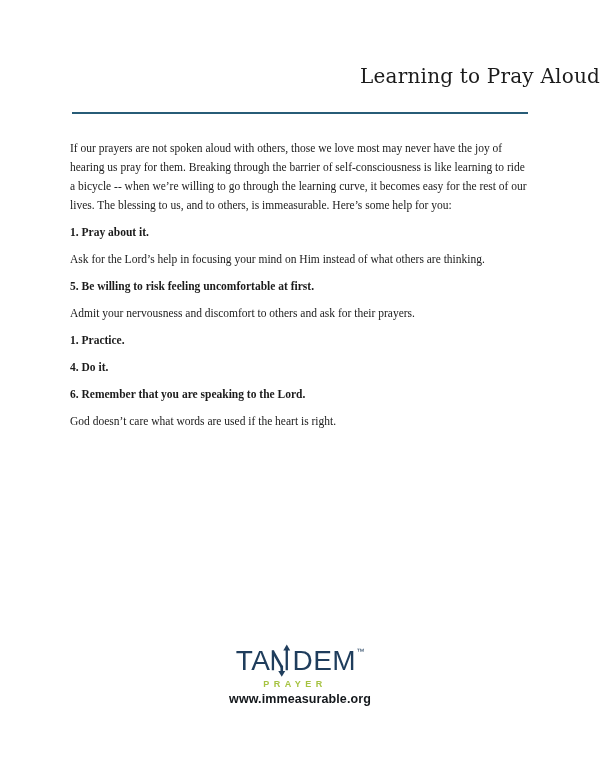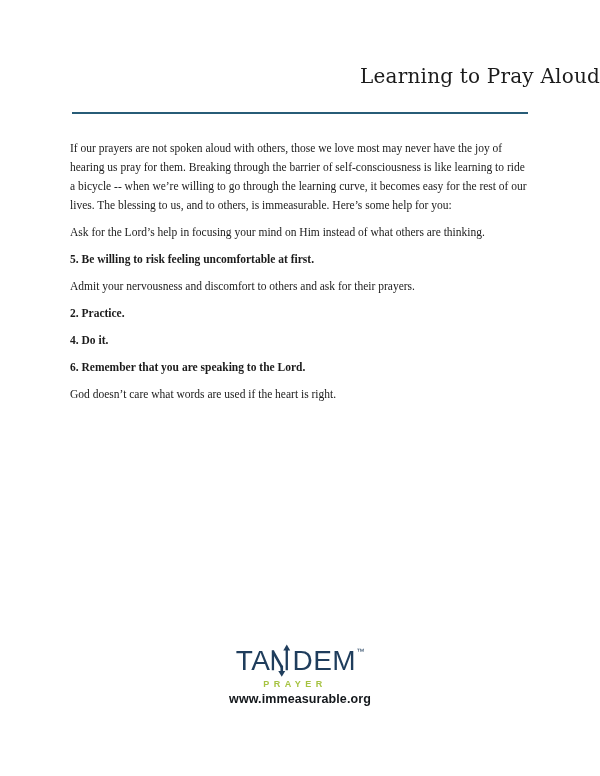--- a/index.html
+++ b/index.html
@@ -108,26 +108,27 @@
 
 <div class="page">
 
   <div class="doc-title">Learning to Pray Aloud</div>
 
   <div class="title-divider"></div>
 
   <div class="content">
     <p>If our prayers are not spoken aloud with others, those we love most may never have the joy of hearing us pray for them. Breaking through the barrier of self-consciousness is like learning to ride a bicycle -- when we’re willing to go through the learning curve, it becomes easy for the rest of our lives. The blessing to us, and to others, is immeasurable. Here’s some help for you:</p>
 
+    <h3>1. Pray about it.</h3>
     <p>Ask for the Lord’s help in focusing your mind on Him instead of what others are thinking.</p>
 
     <h3>5. Be willing to risk feeling uncomfortable at first.</h3>
     <p>Admit your nervousness and discomfort to others and ask for their prayers.</p>
 
-    <h3>2. Practice.</h3>
+    <h3>1. Practice.</h3>
 
     <h3>4. Do it.</h3>
 
     <h3>6. Remember that you are speaking to the Lord.</h3>
     <p>God doesn’t care what words are used if the heart is right.</p>
   </div>
 
   <div class="footer">
     <div class="logo-inner">
       <div class="logo-word">

